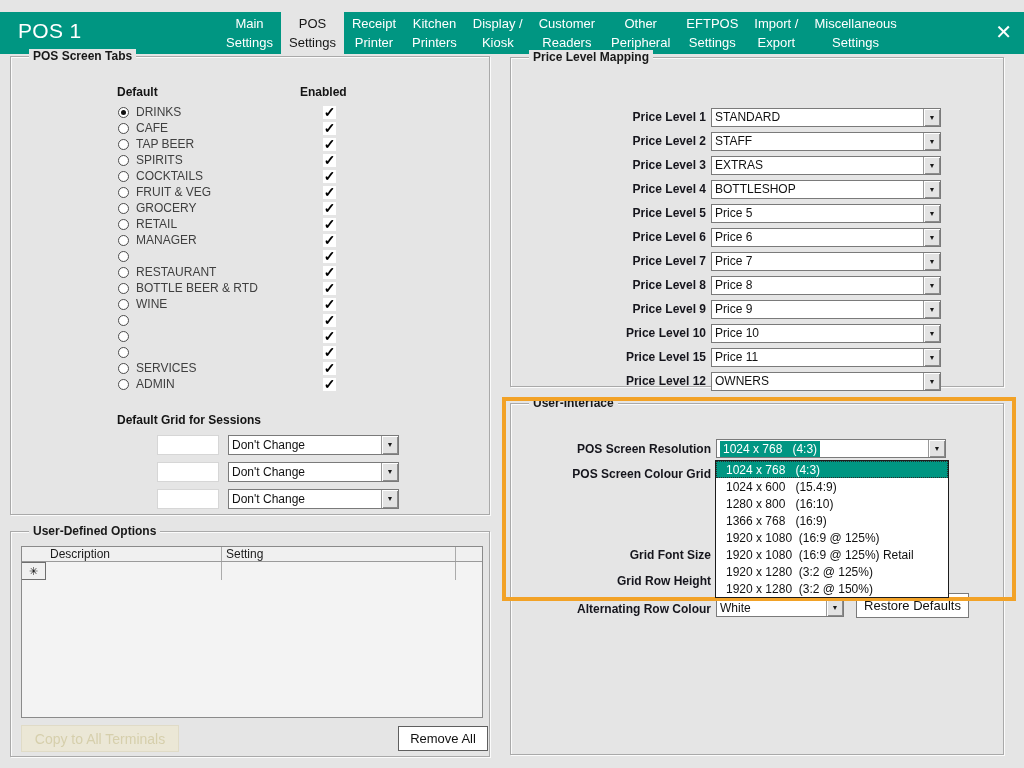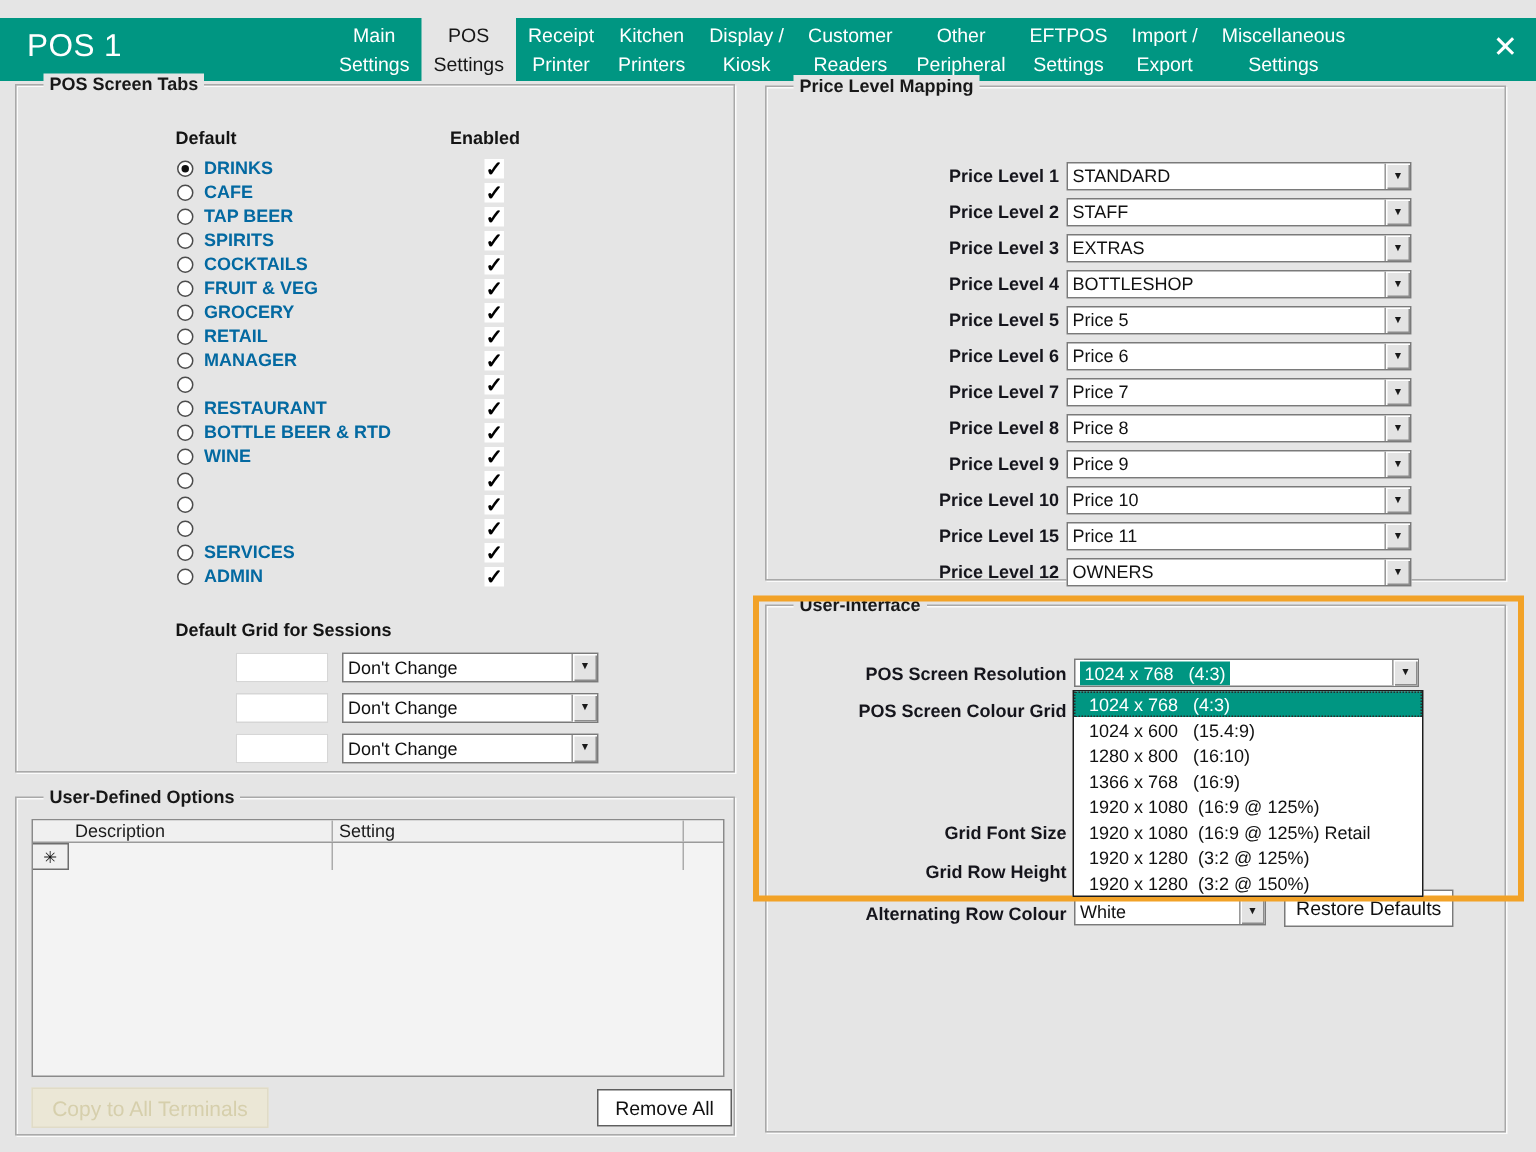--- a/index.html
+++ b/index.html
@@ -29,21 +29,21 @@
 
   .colhdr { position:absolute; font-size:12px; font-weight:700; color:#141414; }
 
   
   #screen-tab-list { position:absolute; left:107px; top:47px; width:218px; }
   .tabrow { display:flex; align-items:center; height:16px; }
   .radio { width:11px; height:11px; border-radius:50%; border:1px solid #4c4c4c; background:#fff;
            position:relative; flex:0 0 auto; }
   .radio.sel::after { content:''; position:absolute; left:2px; top:2px; right:2px; bottom:2px;
            background:#101010; border-radius:50%; }
-  .tabrow .rlabel { flex:1; margin-left:7px; font-size:12px; color:#0369a1; white-space:nowrap;font-weight:bold; }
+  .tabrow .rlabel { flex:1; margin-left:7px; font-size:12px; color:#404040; white-space:nowrap; }
   .chk { width:13px; height:13px; background:#fff; display:flex; align-items:center; justify-content:center;
          font-size:14px; font-weight:700; color:#000; line-height:13px; flex:0 0 auto; }
 
   
   #session-rows { position:absolute; left:146px; top:374px; }
   .sessrow { display:flex; align-items:center; height:27px; }
   .sess-input { width:62px; height:20px; background:#fff; border:1px solid #D6D6D6; margin-right:9px;
                 font:12px "Liberation Sans", sans-serif; padding:0 3px; }
 
   

